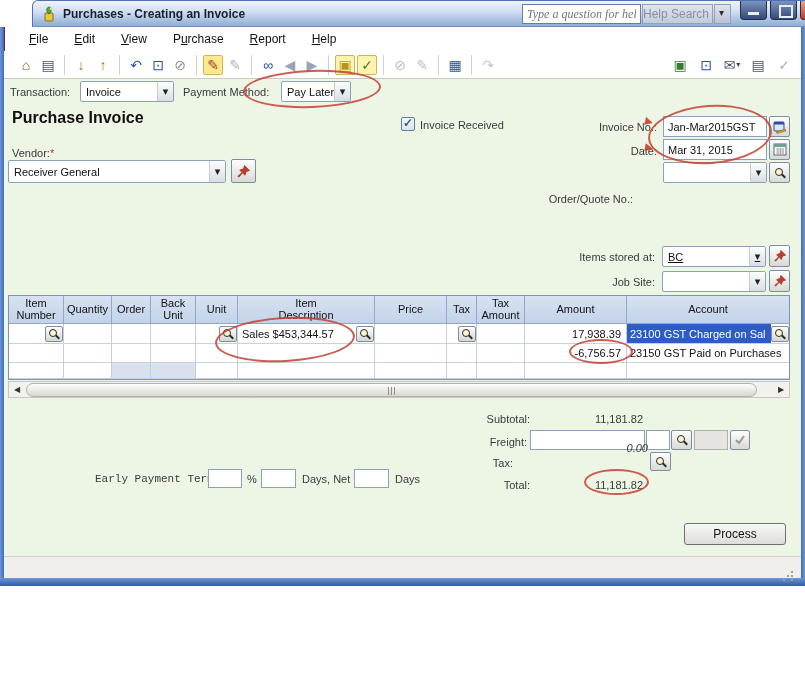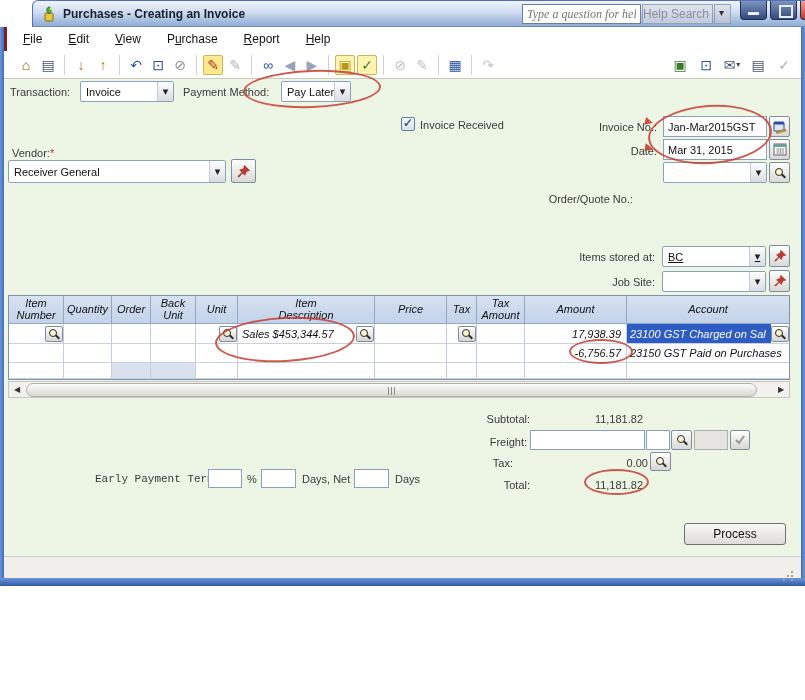--- a/index.html
+++ b/index.html
@@ -24,21 +24,21 @@
   .help-dd::before { content: "▾"; position: absolute; left: 4px; top: 2px; font-size: 10px; color: #333; }
   .winbtn { position: absolute; top: 0; height: 19px; border: 1px solid #20314f; border-top: none; border-radius: 0 0 4px 4px; }
   .btn-min  { left: 707px; width: 27px; background: linear-gradient(180deg,#7c94bd,#33497b); }
   .btn-max  { left: 737px; width: 27px; background: linear-gradient(180deg,#7c94bd,#33497b); }
   .btn-close{ left: 767px; width: 36px; background: linear-gradient(180deg,#efa28d,#c03a24); }
   .btn-min::before { content: ""; position: absolute; left: 7px; bottom: 4px; width: 11px; height: 3px; background: #e8edf6; }
   .btn-max::before { content: ""; position: absolute; left: 8px; top: 4px; width: 10px; height: 9px; border: 2px solid #e8edf6; }
   .btn-close::before { content: "X"; position: absolute; left: 12px; top: 2px; color: #fff; font-weight: bold; font-size: 12px; }
 
   .menubar { position: absolute; left: 1px; top: 27px; width: 803px; height: 24px; background: #fff;
-    display: flex; align-items: center; padding-left: 8px; border-left:6px solid #7f1d1d; border-right:1px solid #4f72b5; }
+    display: flex; align-items: center; padding-left: 16px; border-left:4px solid #7f1d1d; border-right:1px solid #4f72b5; }
   .menu-item { font-size: 12px; color: #111; padding: 3px 8px; margin-right: 10px; cursor: default; }
 
   .toolbar { position: absolute; left: 1px; top: 51px; width: 803px; height: 27px; background: #fff;
     display: flex; align-items: center; padding: 0 8px; border-left:1px solid #4f72b5; border-right:1px solid #4f72b5; }
   .tb-group { display: flex; align-items: center; padding: 0 5px; border-right: 1px solid #d2d2cc; }
   .tb-group:last-child { border-right: none; }
   .tb-right { margin-left: auto; display: flex; align-items: center; gap: 4px; }
   .tbi { width: 20px; height: 20px; display: inline-flex; align-items: center; justify-content: center;
     margin: 0 1px; border-radius: 2px; position: relative; }
   .tbi i { font-style: normal; font-size: 14px; line-height: 1; }
@@ -78,21 +78,21 @@
   .checkbox { position: absolute; width: 14px; height: 14px; background: linear-gradient(180deg,#f2f6fa,#dbe4ec);
     border: 1px solid #5e7da0; border-radius: 2px; }
   .checkbox.checked::before { content: "✓"; position: absolute; left: 1px; top: -2px; font-size: 12px; font-weight: bold; color: #3a5a86; }
 
   .heading { position: absolute; left: 12px; top: 109px; font-size: 16px; font-weight: bold; color: #101010; }
 
   .addrbox { position: absolute; left: 8px; top: 186px; width: 228px; height: 78px; background: #e9e9e3;
     border: 1px solid #a3a39d; font-size: 11px; color: #8e968f; padding: 12px 8px; }
 
   
-  .grid { position: absolute; left: 8px; top: 295px; width: 782px; border: 1px solid #7f93ad; background: #fff; font-style: italic; }
+  .grid { position: absolute; left: 8px; top: 295px; width: 782px; border: 1px solid #7f93ad; background: #fff; }
   .thead, .trow { display: grid; grid-template-columns: 55px 48px 39px 45px 42px 137px 72px 30px 48px 102px minmax(0,1fr); }
   .thead { background: linear-gradient(180deg,#d8e2f2,#c1d2e9); height: 28px; }
   .th { border-right: 1px solid #93a8c2; border-bottom: 1px solid #93a8c2; display: flex; align-items: center;
     justify-content: center; text-align: center; font-size: 11px; color: #111; line-height: 1.05; }
   .th:last-child { border-right: none; }
   .th span { display: block; max-width: 72px; }
   .trow { height: 20px; }
   .trow.r2 { height: 19px; } .trow.r3 { height: 16px; }
   .td { border-right: 1px solid #c3cedd; border-bottom: 1px solid #c8d2df; display: flex; align-items: center;
     font-size: 11px; color: #111; overflow: hidden; white-space: nowrap; }
@@ -265,20 +265,21 @@
     <div class="combo" style="left:80px;top:81px;width:94px;height:21px;">
       <span class="cval">Invoice</span>
         <span class="carrow"></span>
     </div>
     <div class="lbl" style="left:183px;top:86px;">Payment Method:</div>
     <div class="combo" style="left:281px;top:81px;width:70px;height:21px;">
       <span class="cval">Pay Later</span>
         <span class="carrow"></span>
     </div>
 
+    <div class="heading">Purchase Invoice</div>
     <div class="checkbox checked" style="left:401px;top:117px;"></div>
     <div class="lbl" style="left:420px;top:119px;">Invoice Received</div>
 
     <div class="lbl rlbl" style="left:520px;top:121px;width:137px;">Invoice No.:</div>
     <div class="tinput" style="left:663px;top:116px;width:104px;height:21px;">
       <span>Jan-Mar2015GST</span>
     </div>
     <div class="icon-btn" style="left:769px;top:116px;width:21px;height:21px;">
       <svg width="14" height="14" viewBox="0 0 14 14">
         <rect x="1" y="2" width="10" height="9" rx="1" fill="#dce6f6" stroke="#2b4fa0"></rect>
@@ -462,21 +463,21 @@
       <span class="mag"></span>
     </div>
     <div class="tinput" style="left:694px;top:430px;width:34px;height:20px;background:#e6e4e0;border-color:#b2b0aa;"></div>
     <div class="icon-btn" style="left:730px;top:430px;width:20px;height:20px;color:#9a9a94;font-weight:bold;">
       <svg width="12" height="12" viewBox="0 0 12 12">
           <path d="M2 6 L5 9 L10 2" stroke="#9a9a94" stroke-width="2" fill="none"></path>
         </svg>
     </div>
 
     <div class="lbl rlbl" style="left:420px;top:457px;width:93px;">Tax:</div>
-    <div class="lbl rlbl" style="left:545px;top:457px;width:103px;">0.00</div>
+    <div class="lbl rlbl" style="left:545px;top:442px;width:103px;font-style:italic;">0.00</div>
     <div class="icon-btn" style="left:650px;top:452px;width:21px;height:19px;">
       <span class="mag"></span>
     </div>
 
     <div class="lbl rlbl" style="left:420px;top:479px;width:110px;">Total:</div>
     <div class="lbl rlbl" style="left:540px;top:479px;width:103px;">11,181.82</div>
 
     <div class="lbl" style="left:95px;top:473px;font-family:Liberation Mono, monospace;">Early Payment Terms:</div>
     <div class="tinput" style="left:208px;top:469px;width:34px;height:19px;">
         <span></span>

